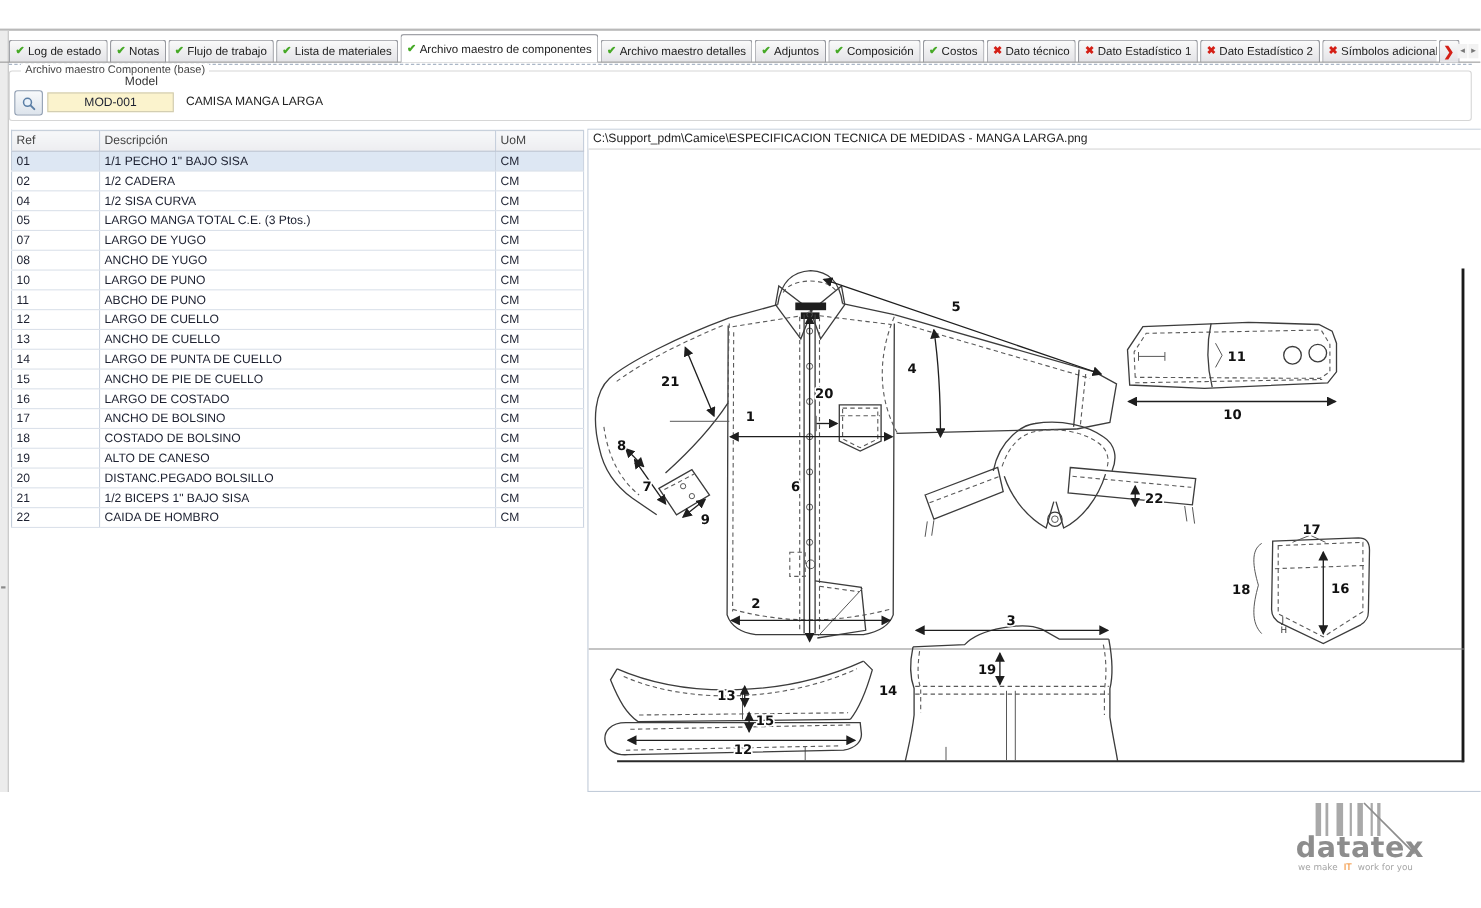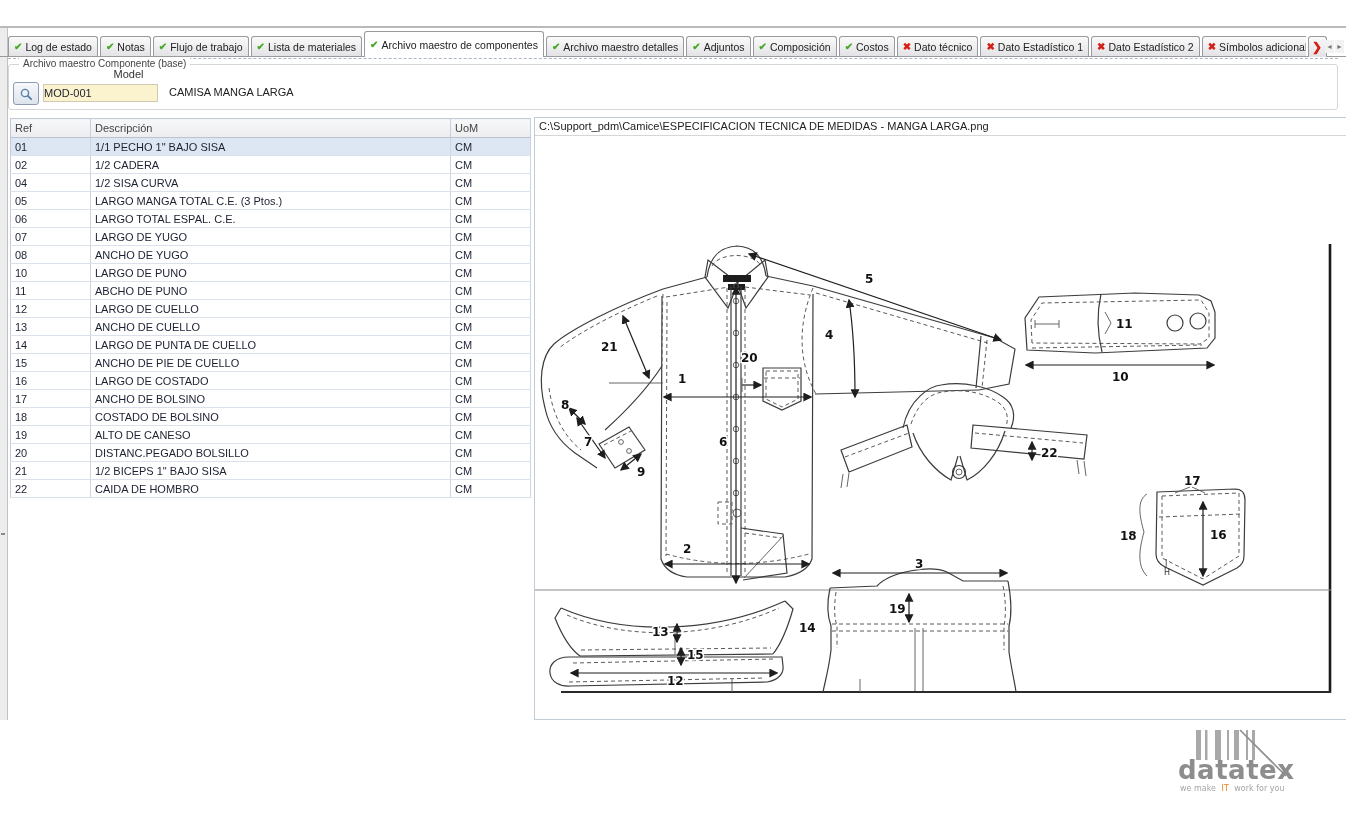--- a/index.html
+++ b/index.html
@@ -42,21 +42,21 @@
   .groupbox-label{position:absolute;left:10px;top:-7px;background:#fff;padding:0 4px;font-size:10px;color:#444;}
   .model-label{position:absolute;left:62px;top:3px;width:115px;text-align:center;font-size:11px;color:#333;}
   .search-btn{
     position:absolute;left:4px;top:17px;width:24px;height:21px;
     border:1px solid #8d9cb0;border-radius:3px;background:linear-gradient(#f7f9fb,#dde4ec);
     display:flex;align-items:center;justify-content:center;
   }
   .model-field{
     position:absolute;left:34px;top:19px;width:113px;height:16px;
     background:#fbf3cd;border:1px solid #cfcab0;
-    font-size:11px;color:#1c2030;line-height:16px;
+    font-size:11px;color:#1c2030;text-align:center;line-height:16px;
   }
   .model-desc{position:absolute;left:160px;top:21px;font-size:11px;color:#222;}
 
   
   .meas-table{position:absolute;left:10px;top:118px;width:520px;border-collapse:collapse;table-layout:fixed;
     border:1px solid #c2ccd9;font-size:11px;}
   .meas-table col.c-ref{width:80px;}
   .meas-table col.c-desc{width:360px;}
   .meas-table col.c-uom{width:80px;}
   .meas-table th{
@@ -195,25 +195,20 @@
     <td>CM</td>
   </tr>
       <tr>
     <td>04</td>
     <td>1/2 SISA CURVA</td>
     <td>CM</td>
   </tr>
       <tr>
     <td>05</td>
     <td>LARGO MANGA TOTAL C.E.  (3 Ptos.)</td>
-    <td>CM</td>
-  </tr>
-      <tr>
-    <td>06</td>
-    <td>LARGO TOTAL ESPAL.  C.E.</td>
     <td>CM</td>
   </tr>
       <tr>
     <td>07</td>
     <td>LARGO DE YUGO</td>
     <td>CM</td>
   </tr>
       <tr>
     <td>08</td>
     <td>ANCHO DE YUGO</td>

